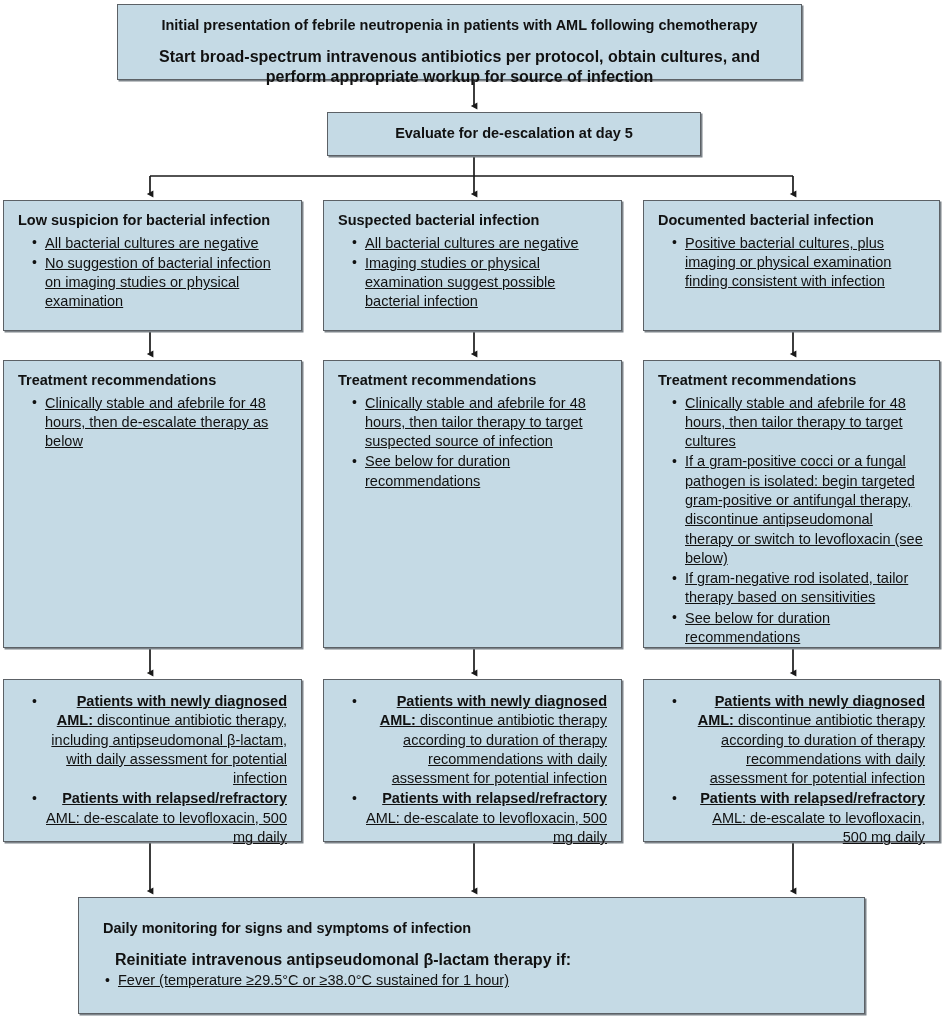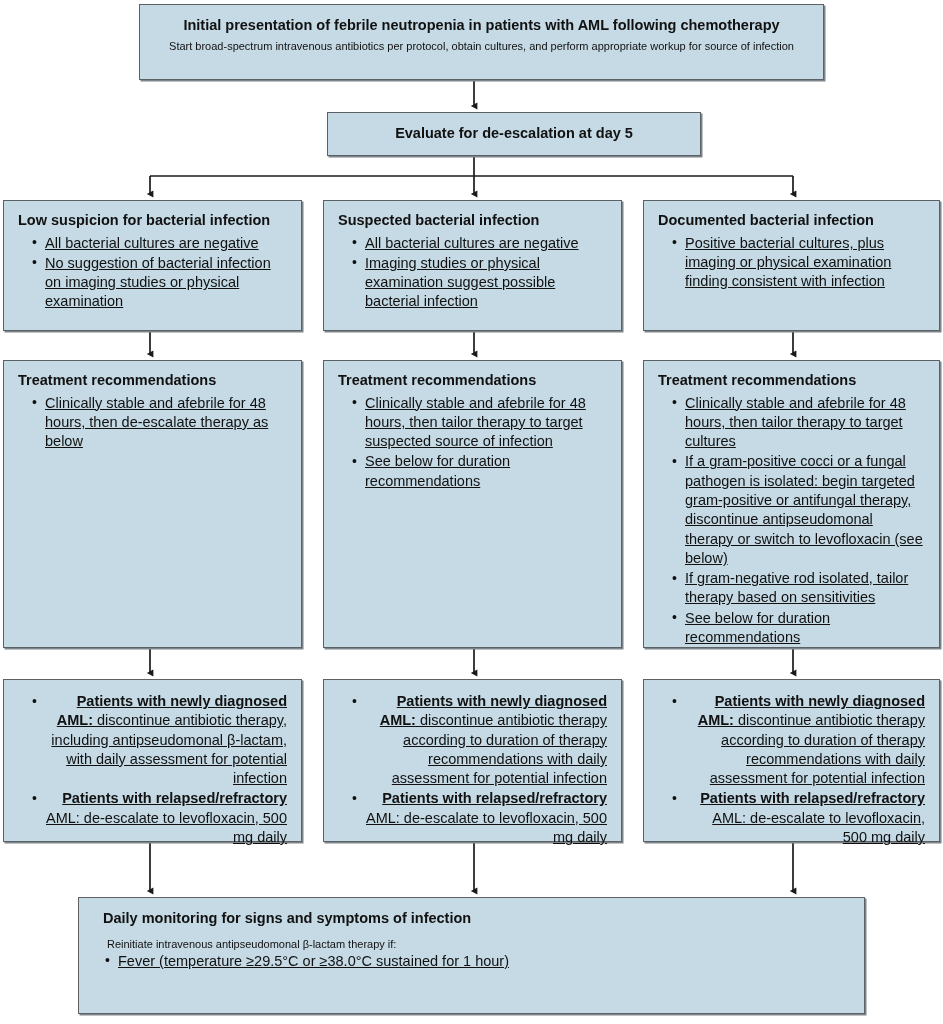--- a/index.html
+++ b/index.html
@@ -47,23 +47,24 @@
 
   .node-title {
     font-weight: bold;
     font-size: 14.5px;
     line-height: 1.28;
     margin: 0 0 2px 0;
   }
   .node-title.centered { text-align: center; }
 
   .node-sub {
-    font-size: 11px;
+    font-size: 16px;
     line-height: 1.3;
-    margin: 4px;
+    margin: 12px;
+    font-weight: bold;
   }
   .node-sub.centered { text-align: center; }
 
   ul.bullets {
     list-style: none;
     margin: 4px 0 0 0;
     padding: 0 0 0 14px;
   }
   ul.bullets.tight { margin-top: 2px; text-align: right; }
   ul.bullets > li {
@@ -78,42 +79,42 @@
     content: "\2022";
     position: absolute;
     left: 0;
     top: -0.5px;
     font-size: 14px;
   }
 
   .lead-strong { font-weight: bold; }
 
   
-  #box-initial   { left: 139px; top: 4px;   width: 685px; height: 76px; padding-top: 11px; }
+  #box-initial   { left: 117px; top: 4px;   width: 685px; height: 76px; padding-top: 11px; }
   #box-evaluate  { left: 287px; top: 112px; width: 374px; height: 44px;
                    display: flex; align-items: center; justify-content: center; padding: 0; margin-left: 40px; }
 
   
   #box-low       { left: 3px;   top: 200px; width: 299px; height: 131px; }
   #box-suspected { left: 323px; top: 200px; width: 299px; height: 131px; }
   #box-documented{ left: 643px; top: 200px; width: 297px; height: 131px; }
 
   
   #box-tx-low        { left: 3px;   top: 360px; width: 299px; height: 288px; }
   #box-tx-suspected  { left: 323px; top: 360px; width: 299px; height: 288px; }
   #box-tx-documented { left: 643px; top: 360px; width: 297px; height: 288px; }
 
   
   #box-de-low        { left: 3px;   top: 679px; width: 299px; height: 163px; }
   #box-de-suspected  { left: 323px; top: 679px; width: 299px; height: 163px; }
   #box-de-documented { left: 643px; top: 679px; width: 297px; height: 163px; }
 
   
   #box-monitor { left: 78px; top: 897px; width: 787px; height: 117px; padding: 11px 16px 12px 24px; }
-  #box-monitor .node-title { margin-bottom: 9px; }
+  #box-monitor .node-title { margin-bottom: 9px; margin-top: 10px; }
   #box-monitor .node-sub { margin-bottom: 1px; }
   #box-monitor ul.bullets { margin-top: 0; padding-left: 2px; }
   #box-monitor ul.bullets > li { line-height: 1.32; }
 </style>
 </head>
 <body>
 
 <div id="flowchart">
 
   <svg id="connectors" viewBox="0 0 943 1024" width="943" height="1024" aria-hidden="true">

